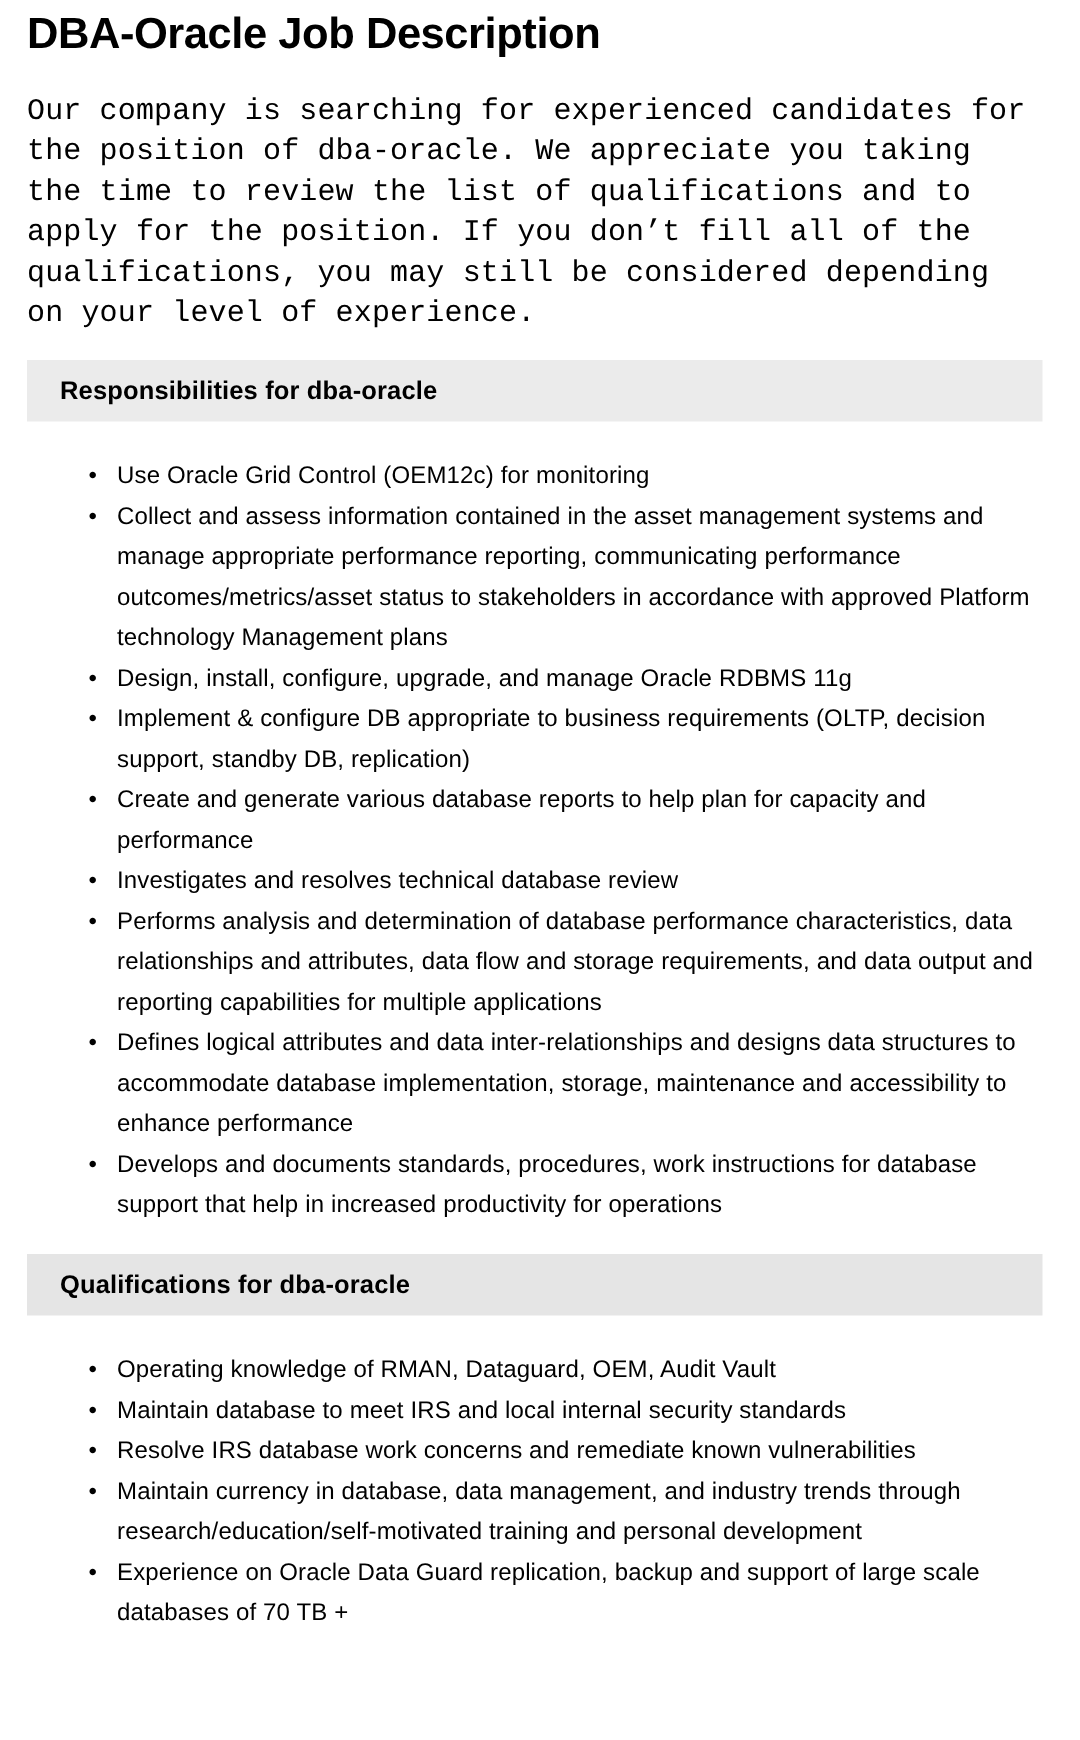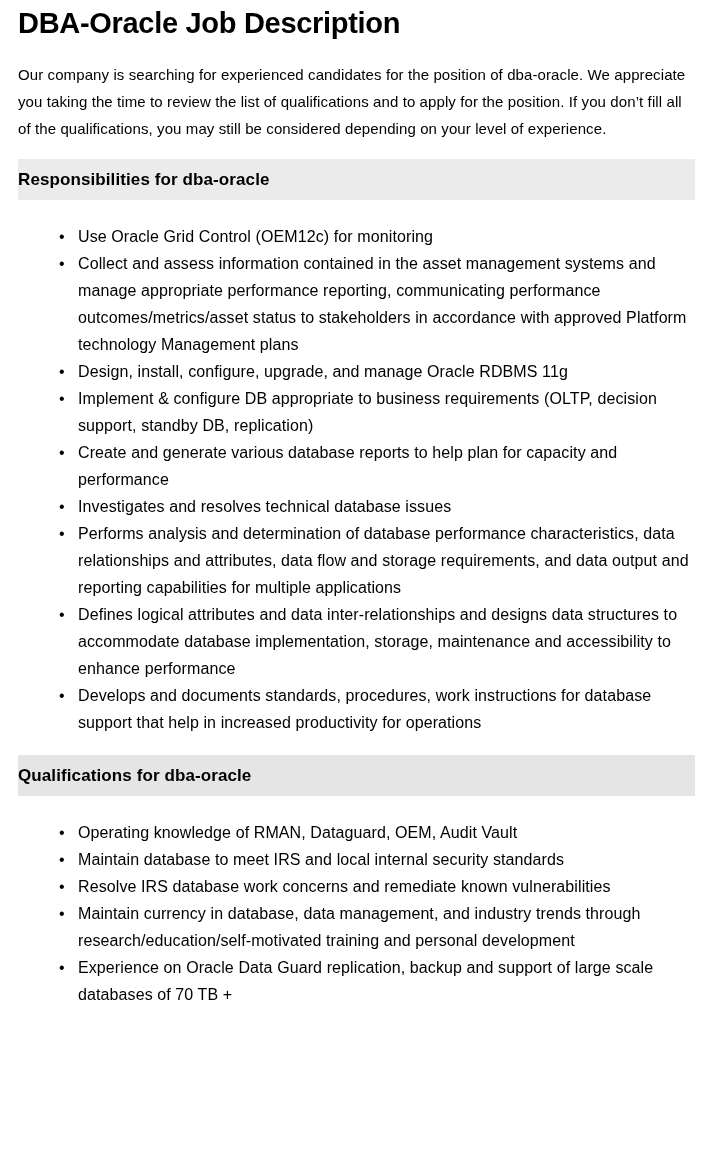--- a/index.html
+++ b/index.html
@@ -19,30 +19,32 @@
   }
   h1.page-title {
     font-size: 29px;
     font-weight: bold;
     text-align: left;
     letter-spacing: -0.3px;
     margin: 6px 0 21px 0;
     line-height: 34px;
   }
   p.intro {
-    font-size: 15px;
+    font-size: 20px;
     line-height: 27px;
     margin: 0 0 17px 0;
     letter-spacing: 0.1px;
+    font-family: Liberation Mono, monospace;
   }
   .section-heading {
     background: #ebebeb;
     height: 41px;
     display: flex;
     align-items: center;
+    padding-left: 22px;
     font-size: 17px;
     font-weight: bold;
     letter-spacing: 0.1px;
   }
   ul.bullet-list {
     list-style: none;
     margin: 23px 0 19px 0;
     padding: 0 0 0 60px;
     font-size: 16px;
     line-height: 27px;
@@ -73,21 +75,21 @@
 
   <div id="sections">
   <section class="job-section">
     <div class="section-heading" style="background: rgb(235, 235, 235);">Responsibilities for dba-oracle</div>
     <ul class="bullet-list">
           <li>Use Oracle Grid Control (OEM12c) for monitoring</li>
           <li>Collect and assess information contained in the asset management systems and manage appropriate performance reporting, communicating performance outcomes/metrics/asset status to stakeholders in accordance with approved Platform technology Management plans</li>
           <li>Design, install, configure, upgrade, and manage Oracle RDBMS 11g</li>
           <li>Implement &amp; configure DB appropriate to business requirements (OLTP, decision support, standby DB, replication)</li>
           <li>Create and generate various database reports to help plan for capacity and performance</li>
-          <li>Investigates and resolves technical database issues</li>
+          <li>Investigates and resolves technical database review</li>
           <li>Performs analysis and determination of database performance characteristics, data relationships and attributes, data flow and storage requirements, and data output and reporting capabilities for multiple applications</li>
           <li>Defines logical attributes and data inter-relationships and designs data structures to accommodate database implementation, storage, maintenance and accessibility to enhance performance</li>
           <li>Develops and documents standards, procedures, work instructions for database support that help in increased productivity for operations</li>
         </ul>
   </section>
 
   <section class="job-section">
     <div class="section-heading" style="background: #e5e5e5;">Qualifications for dba-oracle</div>
     <ul class="bullet-list">
           <li>Operating knowledge of RMAN, Dataguard, OEM, Audit Vault</li>

